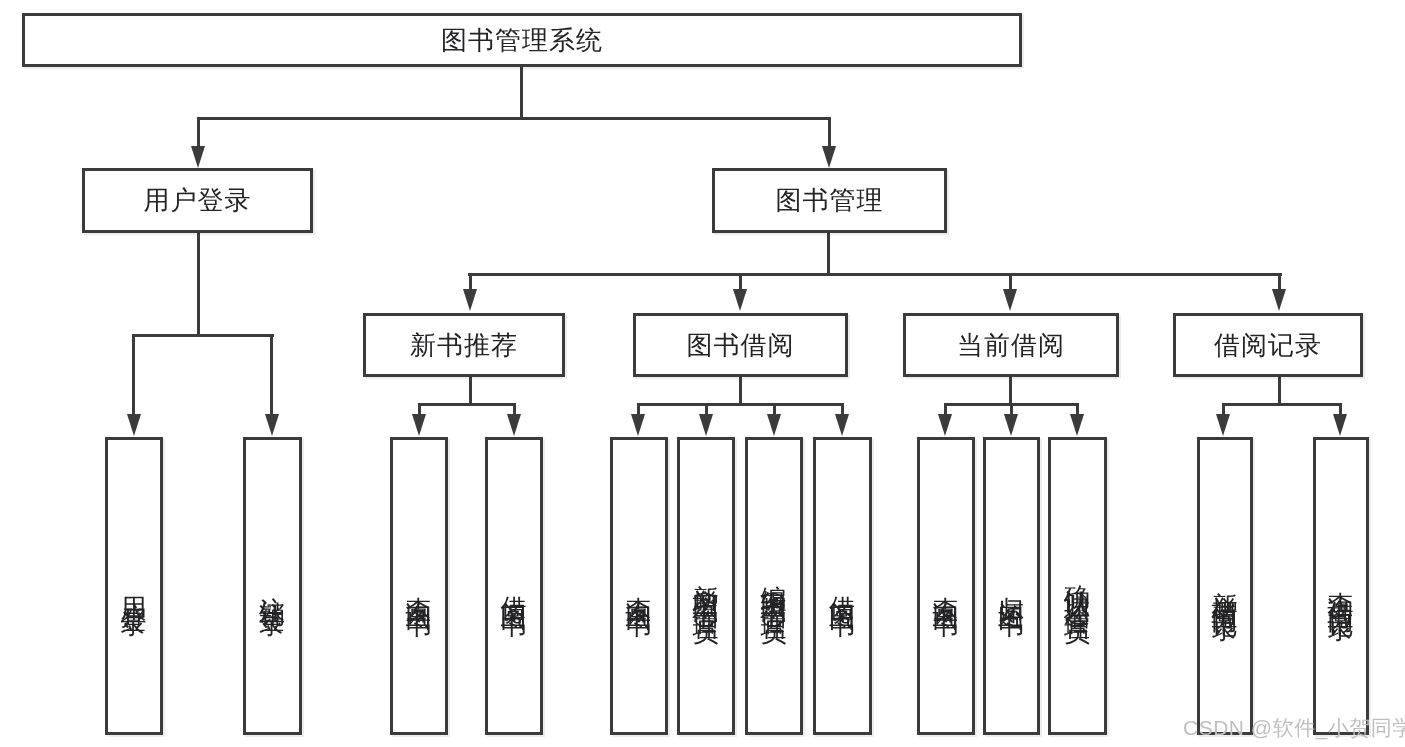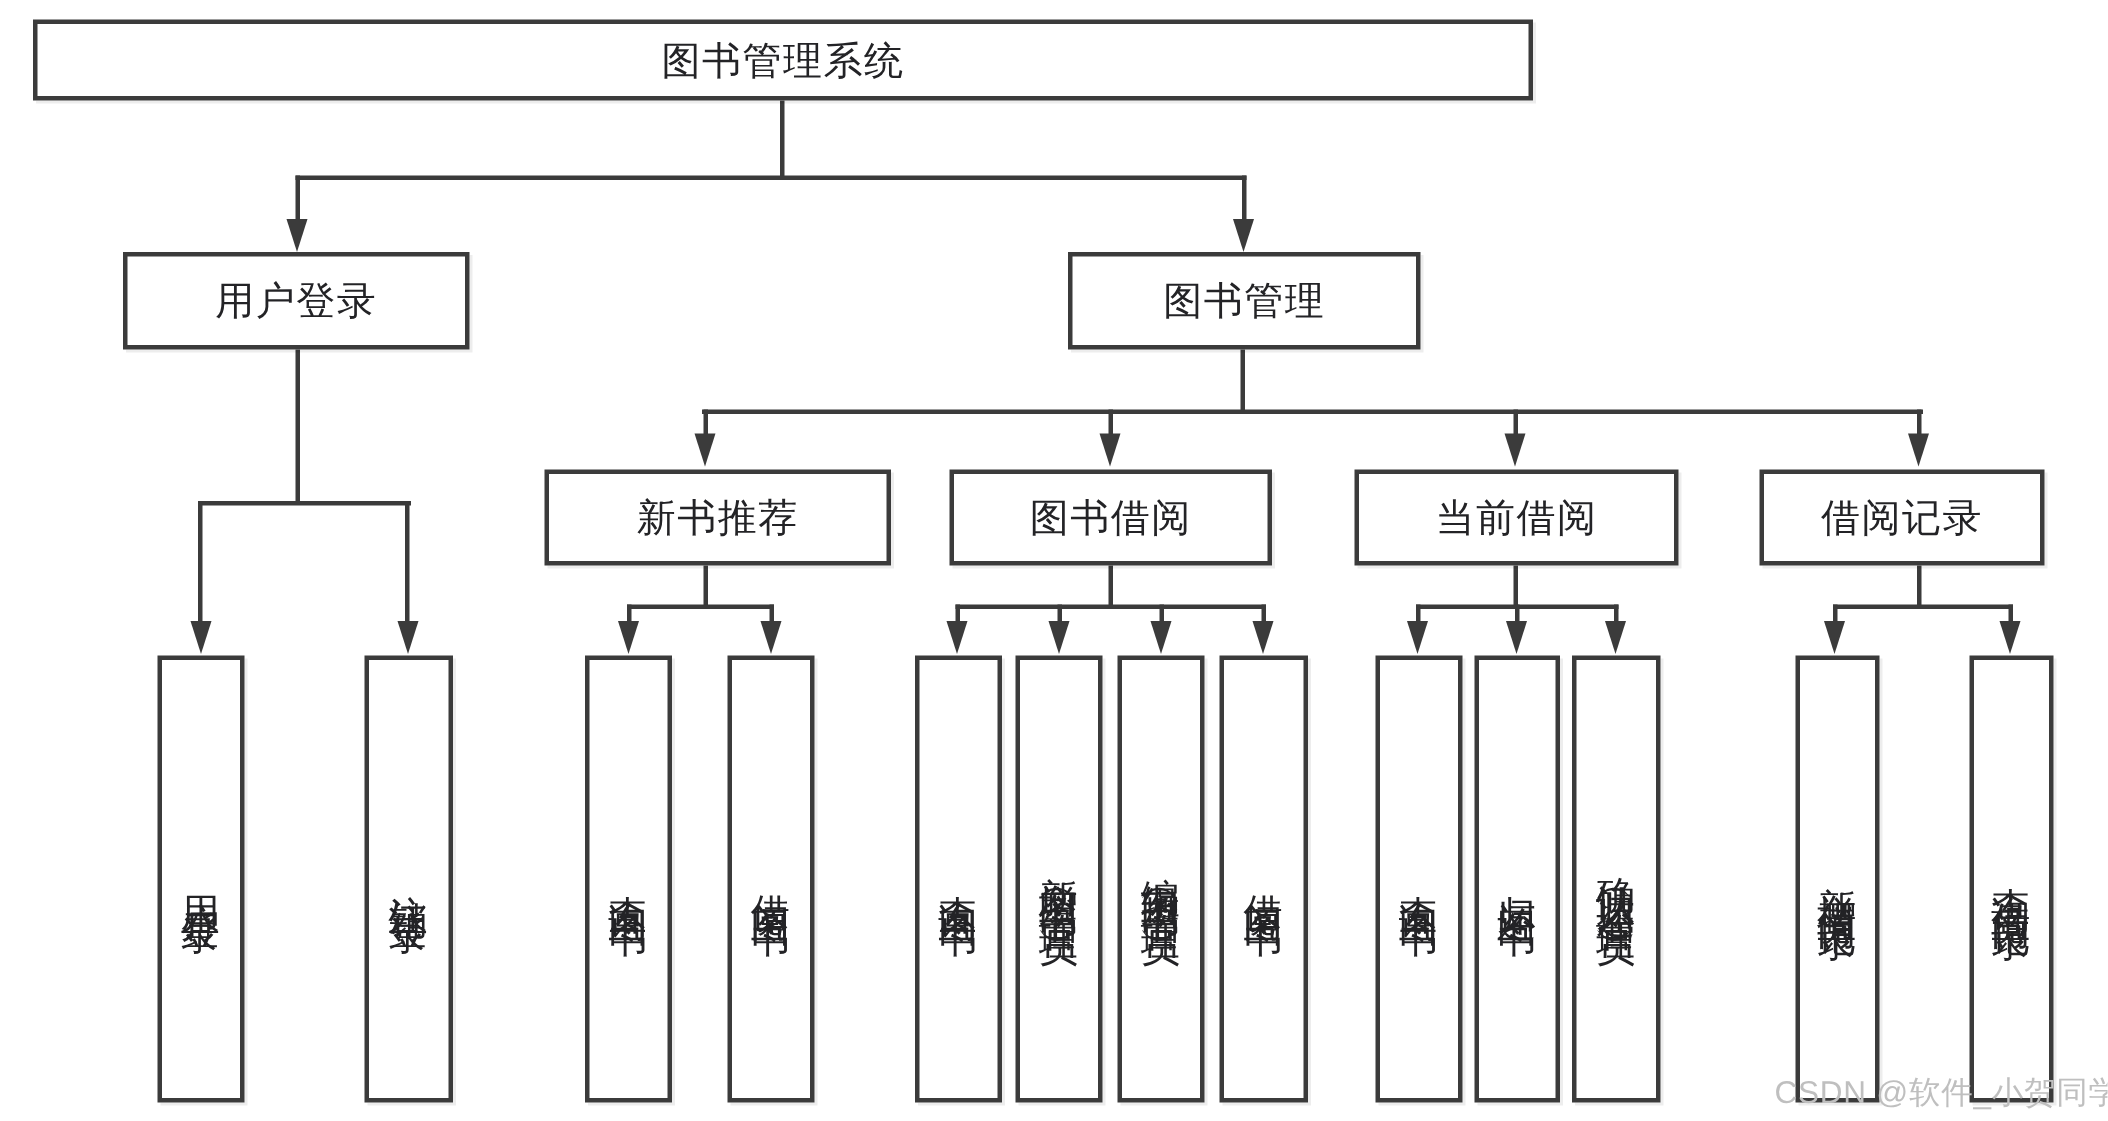--- a/index.html
+++ b/index.html
@@ -70,21 +70,21 @@
   </div>
 
   <div class="box" style="left:82px;top:168px;width:231px;height:65px">
     <span class="lbl">用户登录</span>
   </div>
 
   <div class="box" style="left:712px;top:168px;width:235px;height:65px">
     <span class="lbl">图书管理</span>
   </div>
 
-  <div class="box" style="left:363px;top:313px;width:231px;height:64px">
+  <div class="box" style="left:363px;top:313px;width:202px;height:64px">
     <span class="lbl">新书推荐</span>
   </div>
 
   <div class="box" style="left:633px;top:313px;width:215px;height:64px">
     <span class="lbl">图书借阅</span>
   </div>
 
   <div class="box" style="left:903px;top:313px;width:216px;height:64px">
     <span class="lbl">当前借阅</span>
   </div>

